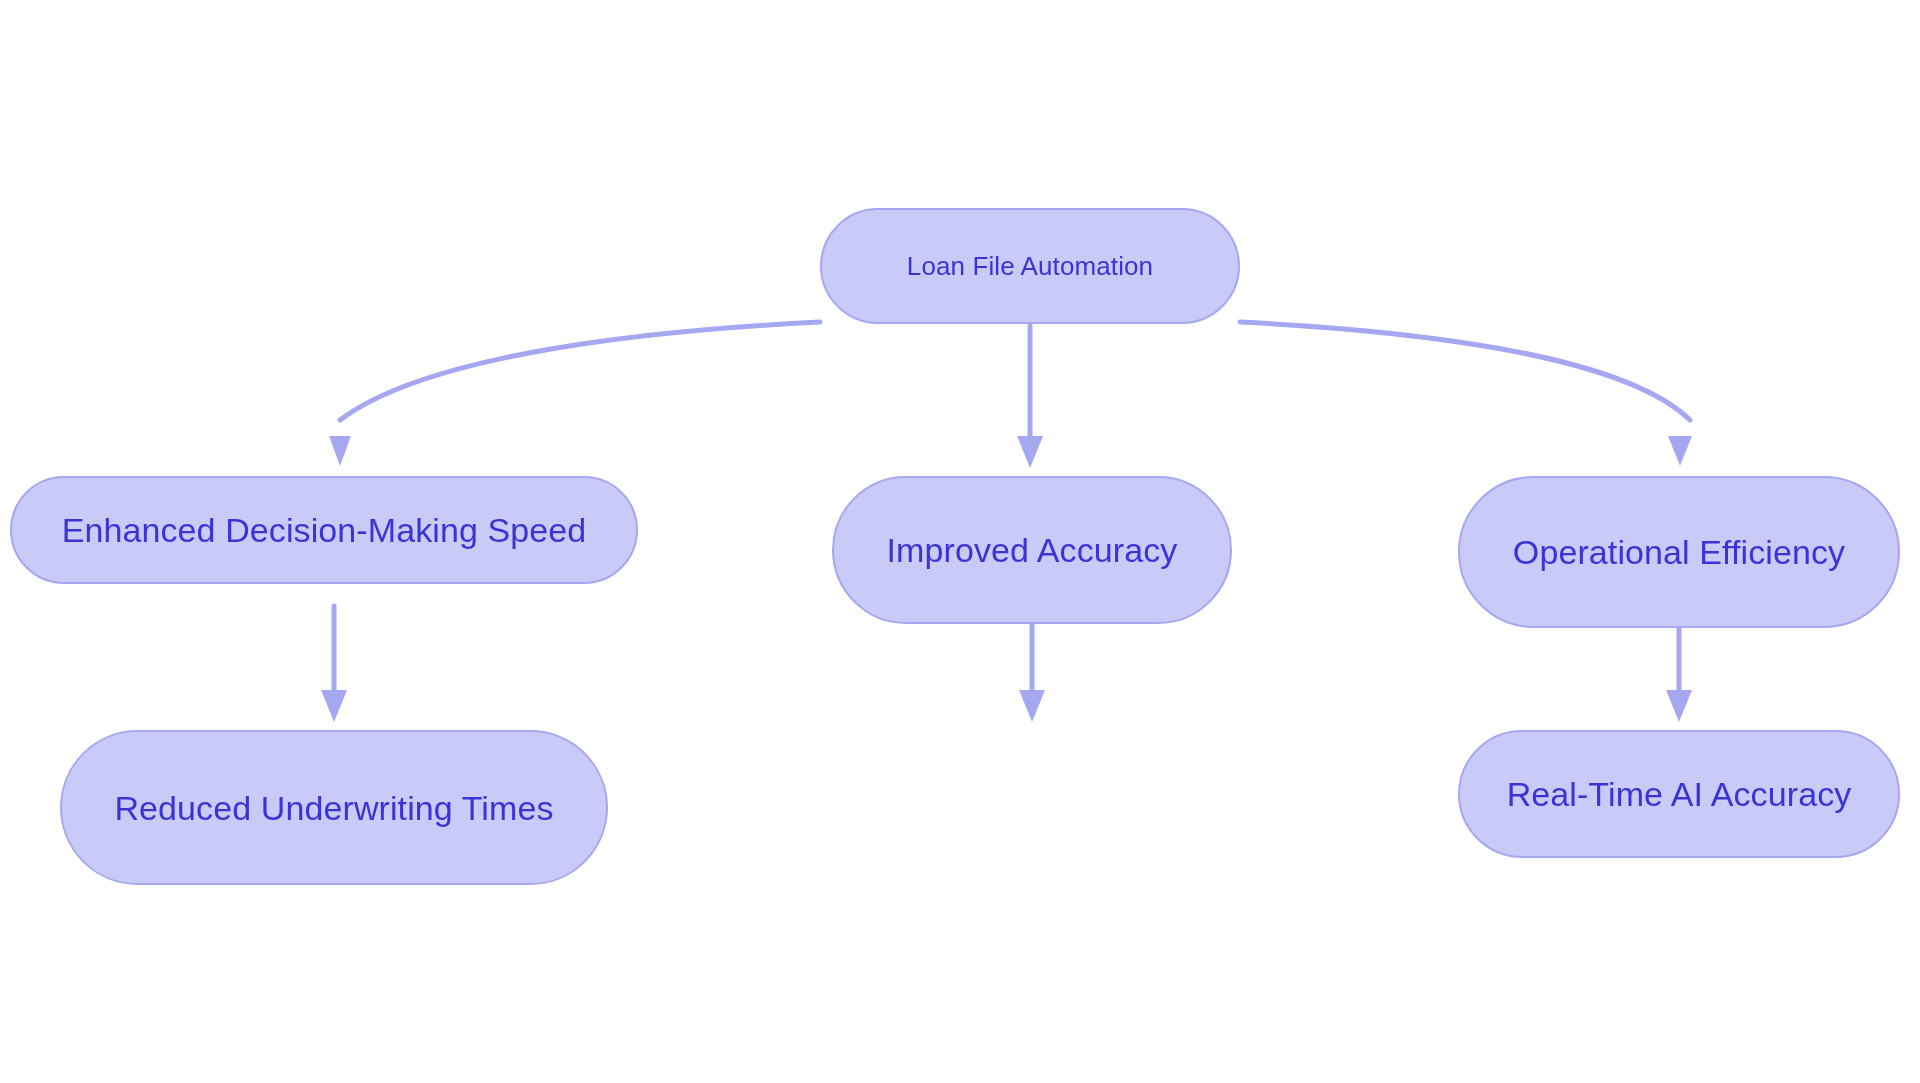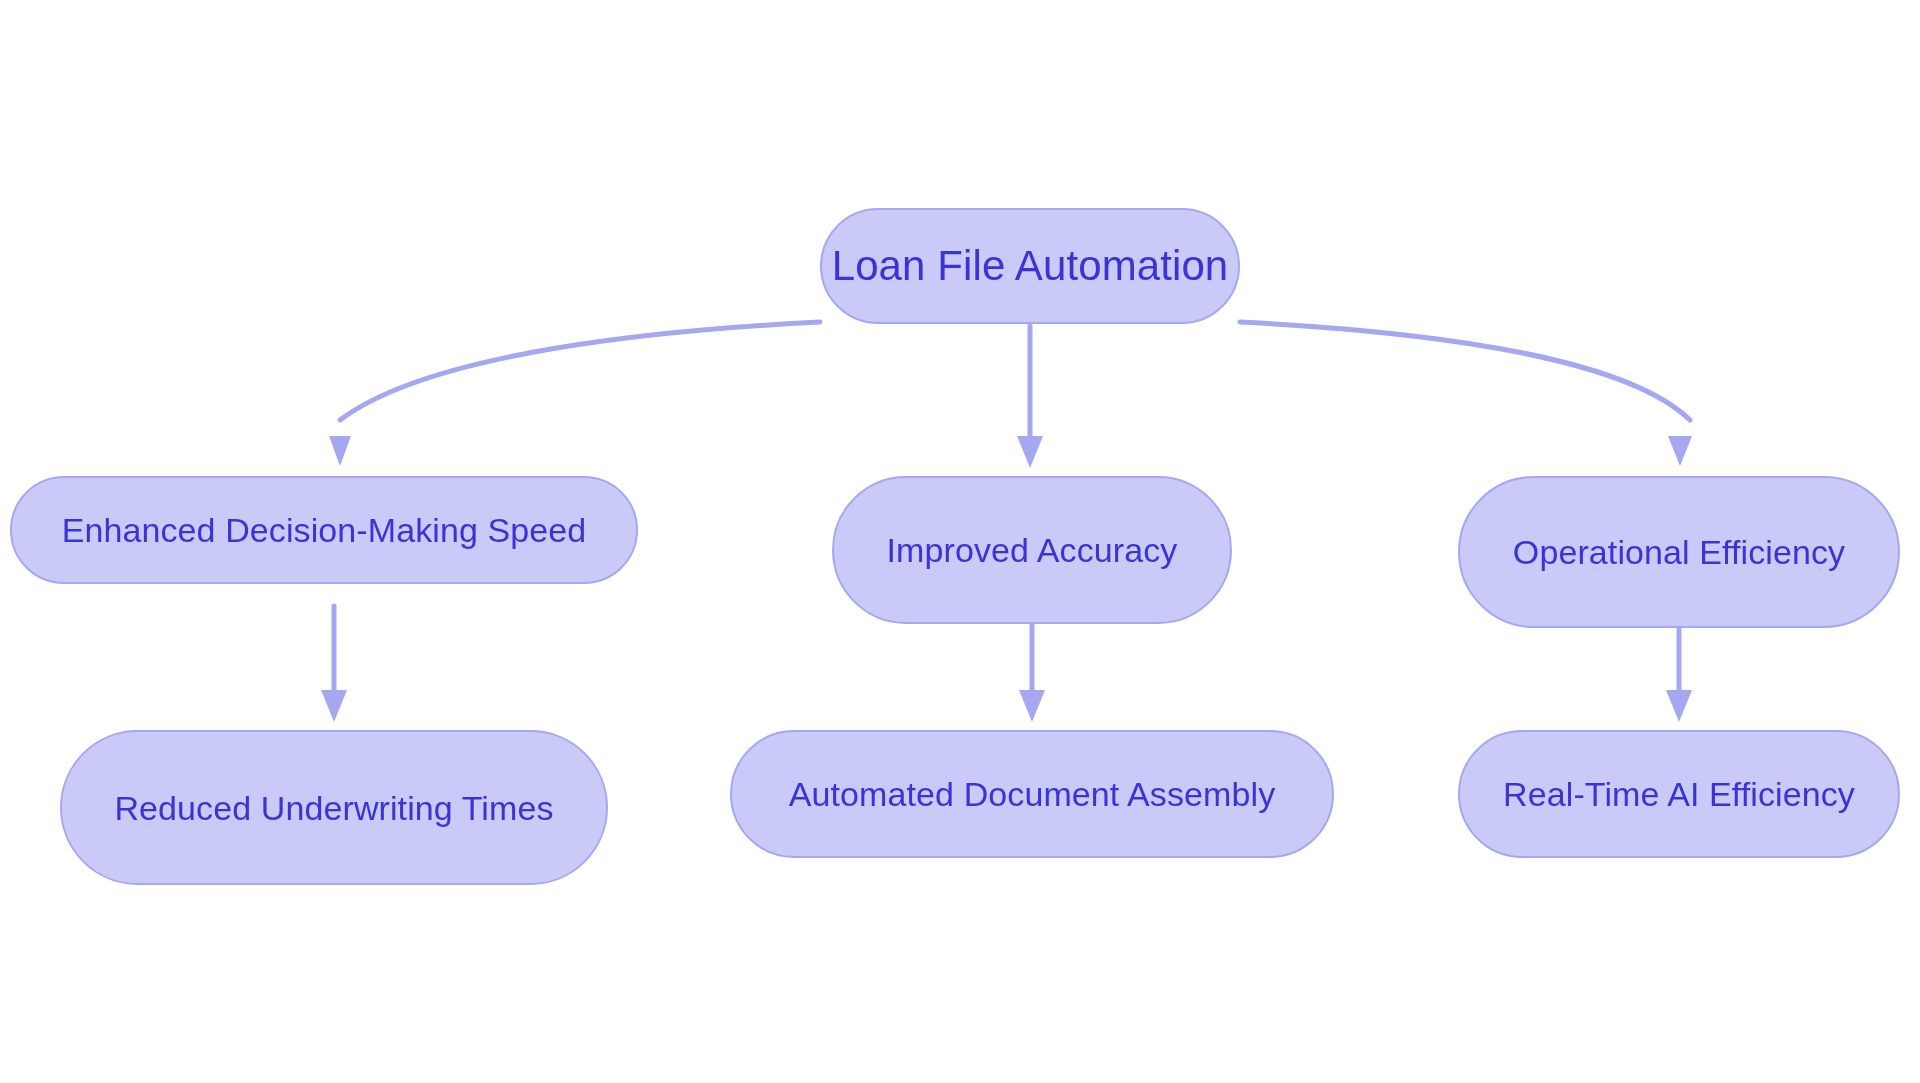--- a/index.html
+++ b/index.html
@@ -45,21 +45,21 @@
     white-space: nowrap;
     line-height: 1;
   }
   
   #node-root {
     left: 820px;
     top: 208px;
     width: 420px;
     height: 116px;
   }
-  #node-root .node-label { font-size: 42px; }
+  #node-root .node-label { font-size: 26px; }
 
   
   #node-l2-left {
     left: 10px;
     top: 476px;
     width: 628px;
     height: 108px;
   }
   #node-l2-mid {
     left: 832px;
@@ -156,21 +156,18 @@
   </div>
 
   <div class="node" id="node-l2-right">
     <span class="node-label">Operational Efficiency</span>
   </div>
 
   <div class="node" id="node-l3-left">
     <span class="node-label">Reduced Underwriting Times</span>
   </div>
 
-  <div class="node" id="node-l3-mid">
-    <span class="node-label">Automated Document Assembly</span>
-  </div>
 
   <div class="node" id="node-l3-right">
-    <span class="node-label">Real-Time AI Efficiency</span>
+    <span class="node-label">Real-Time AI Accuracy</span>
   </div>
 
 </div>
 
 </body></html>

